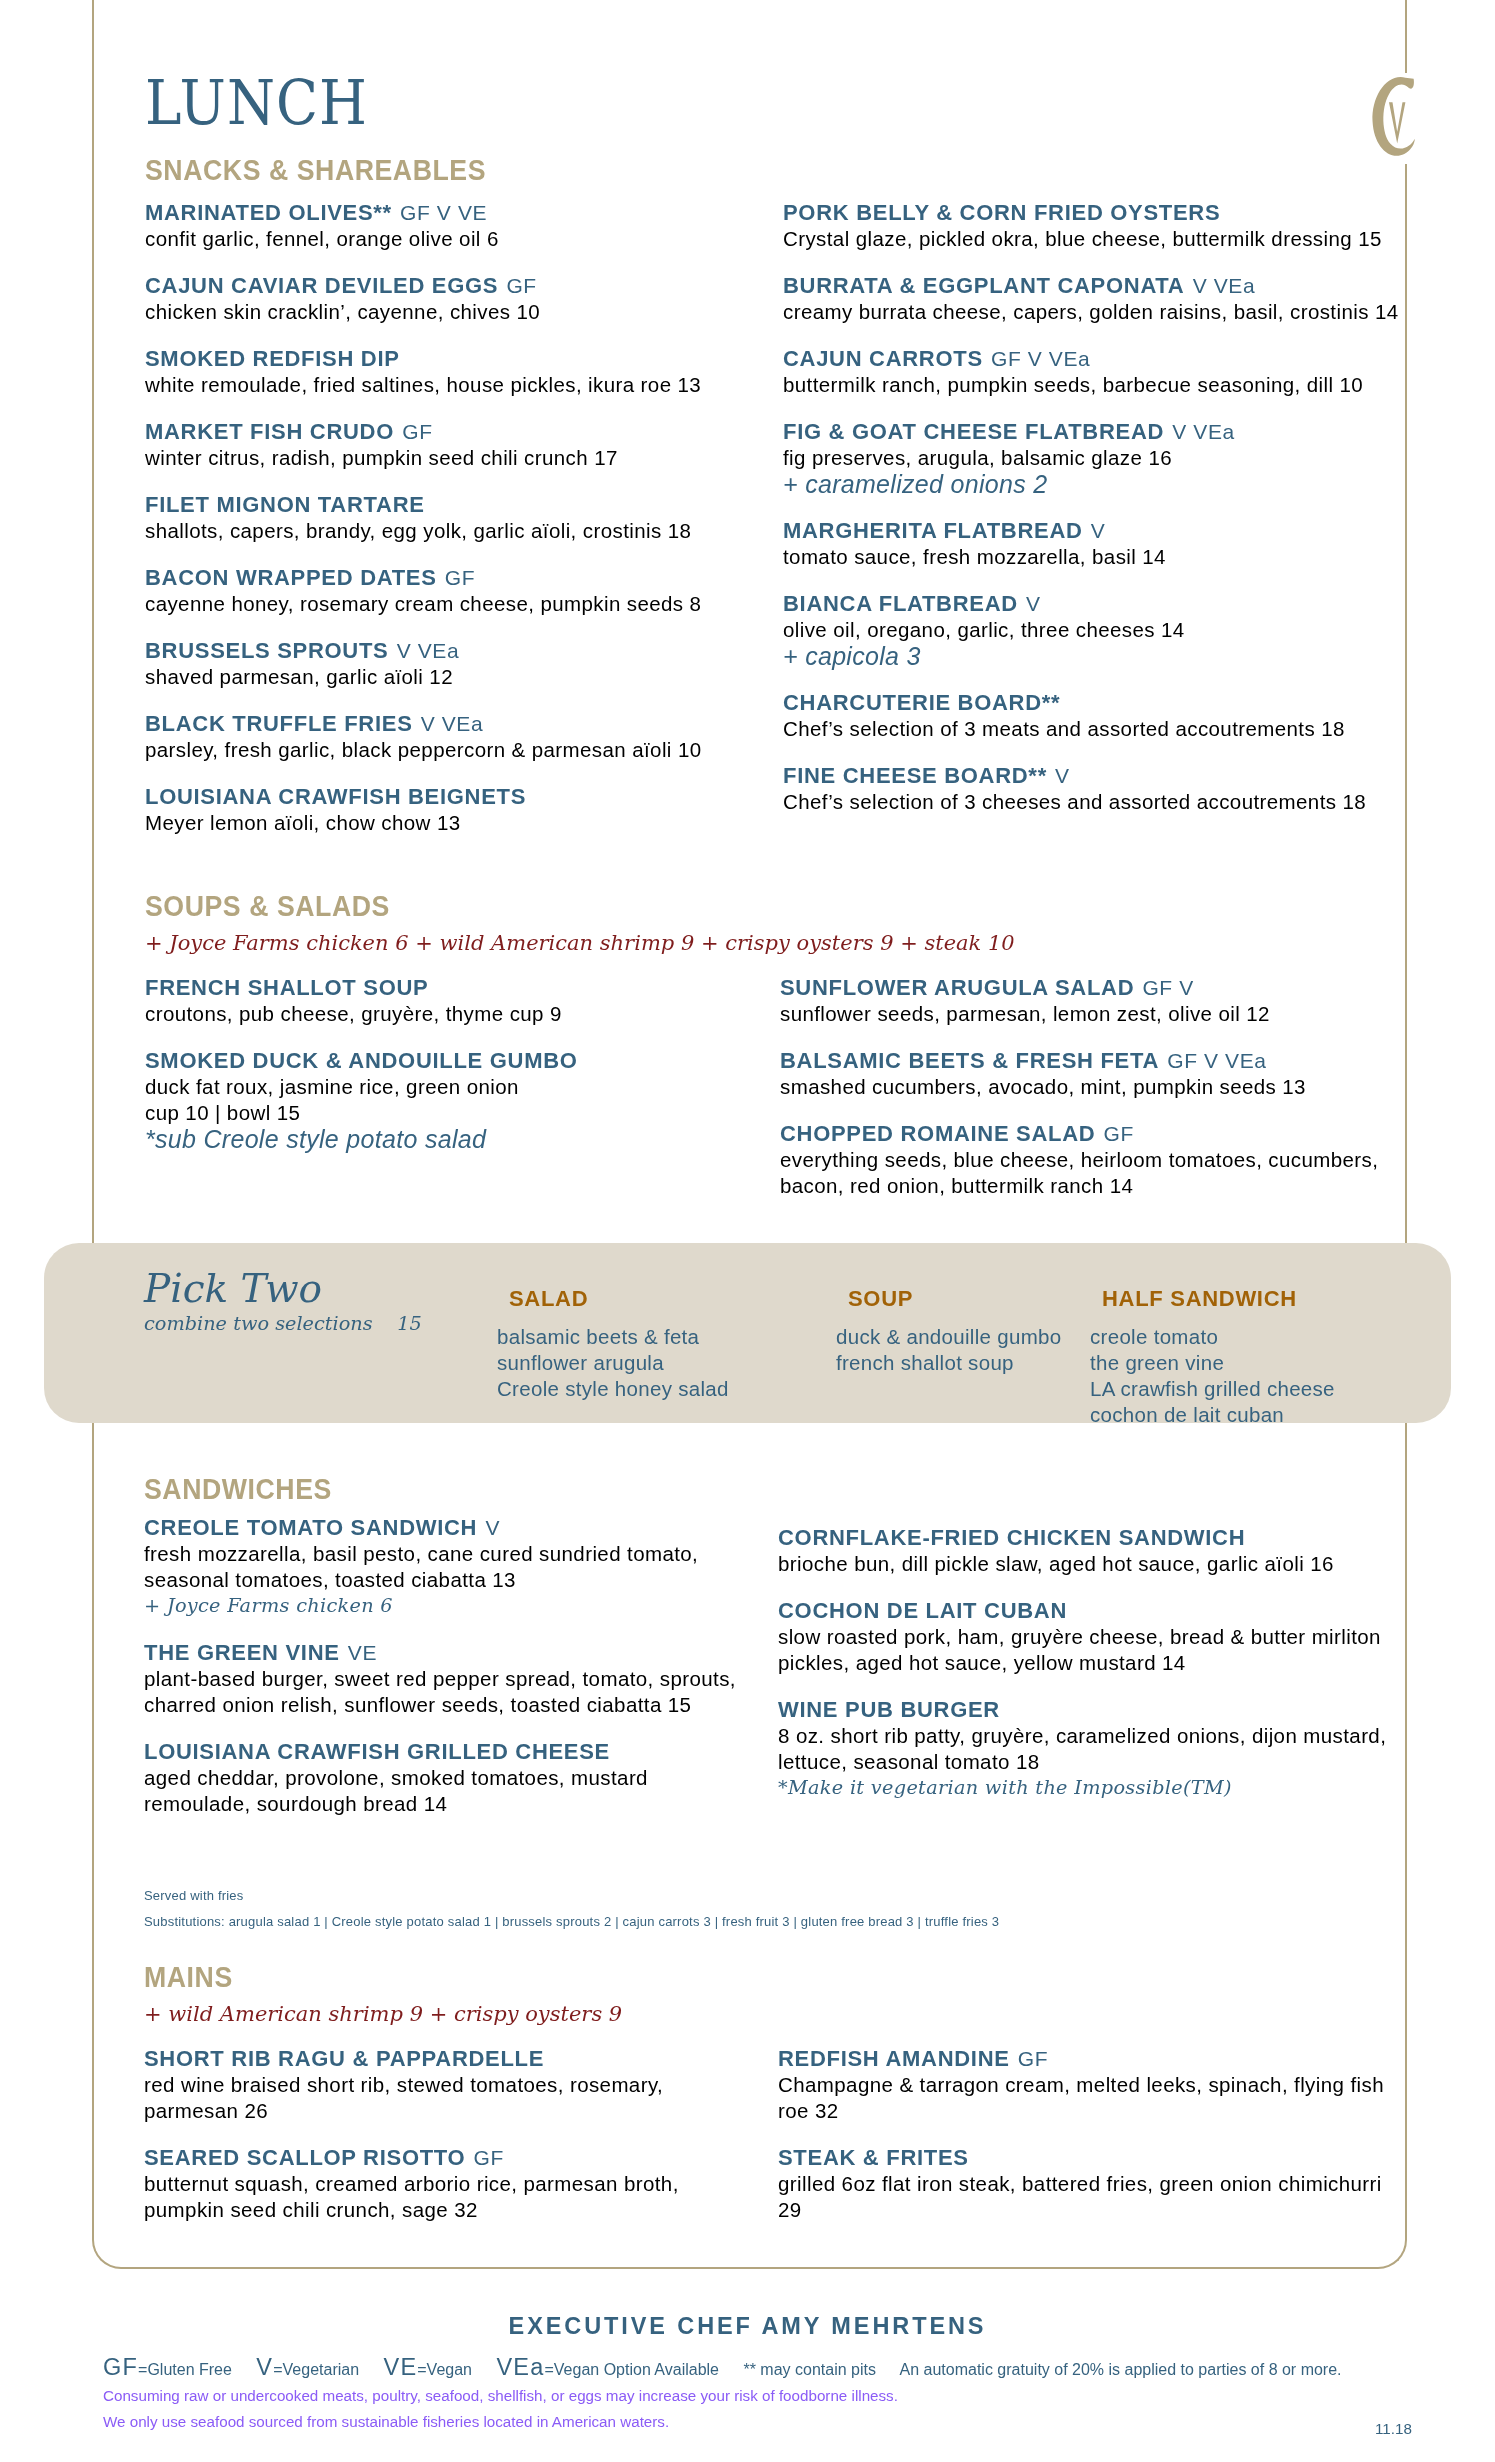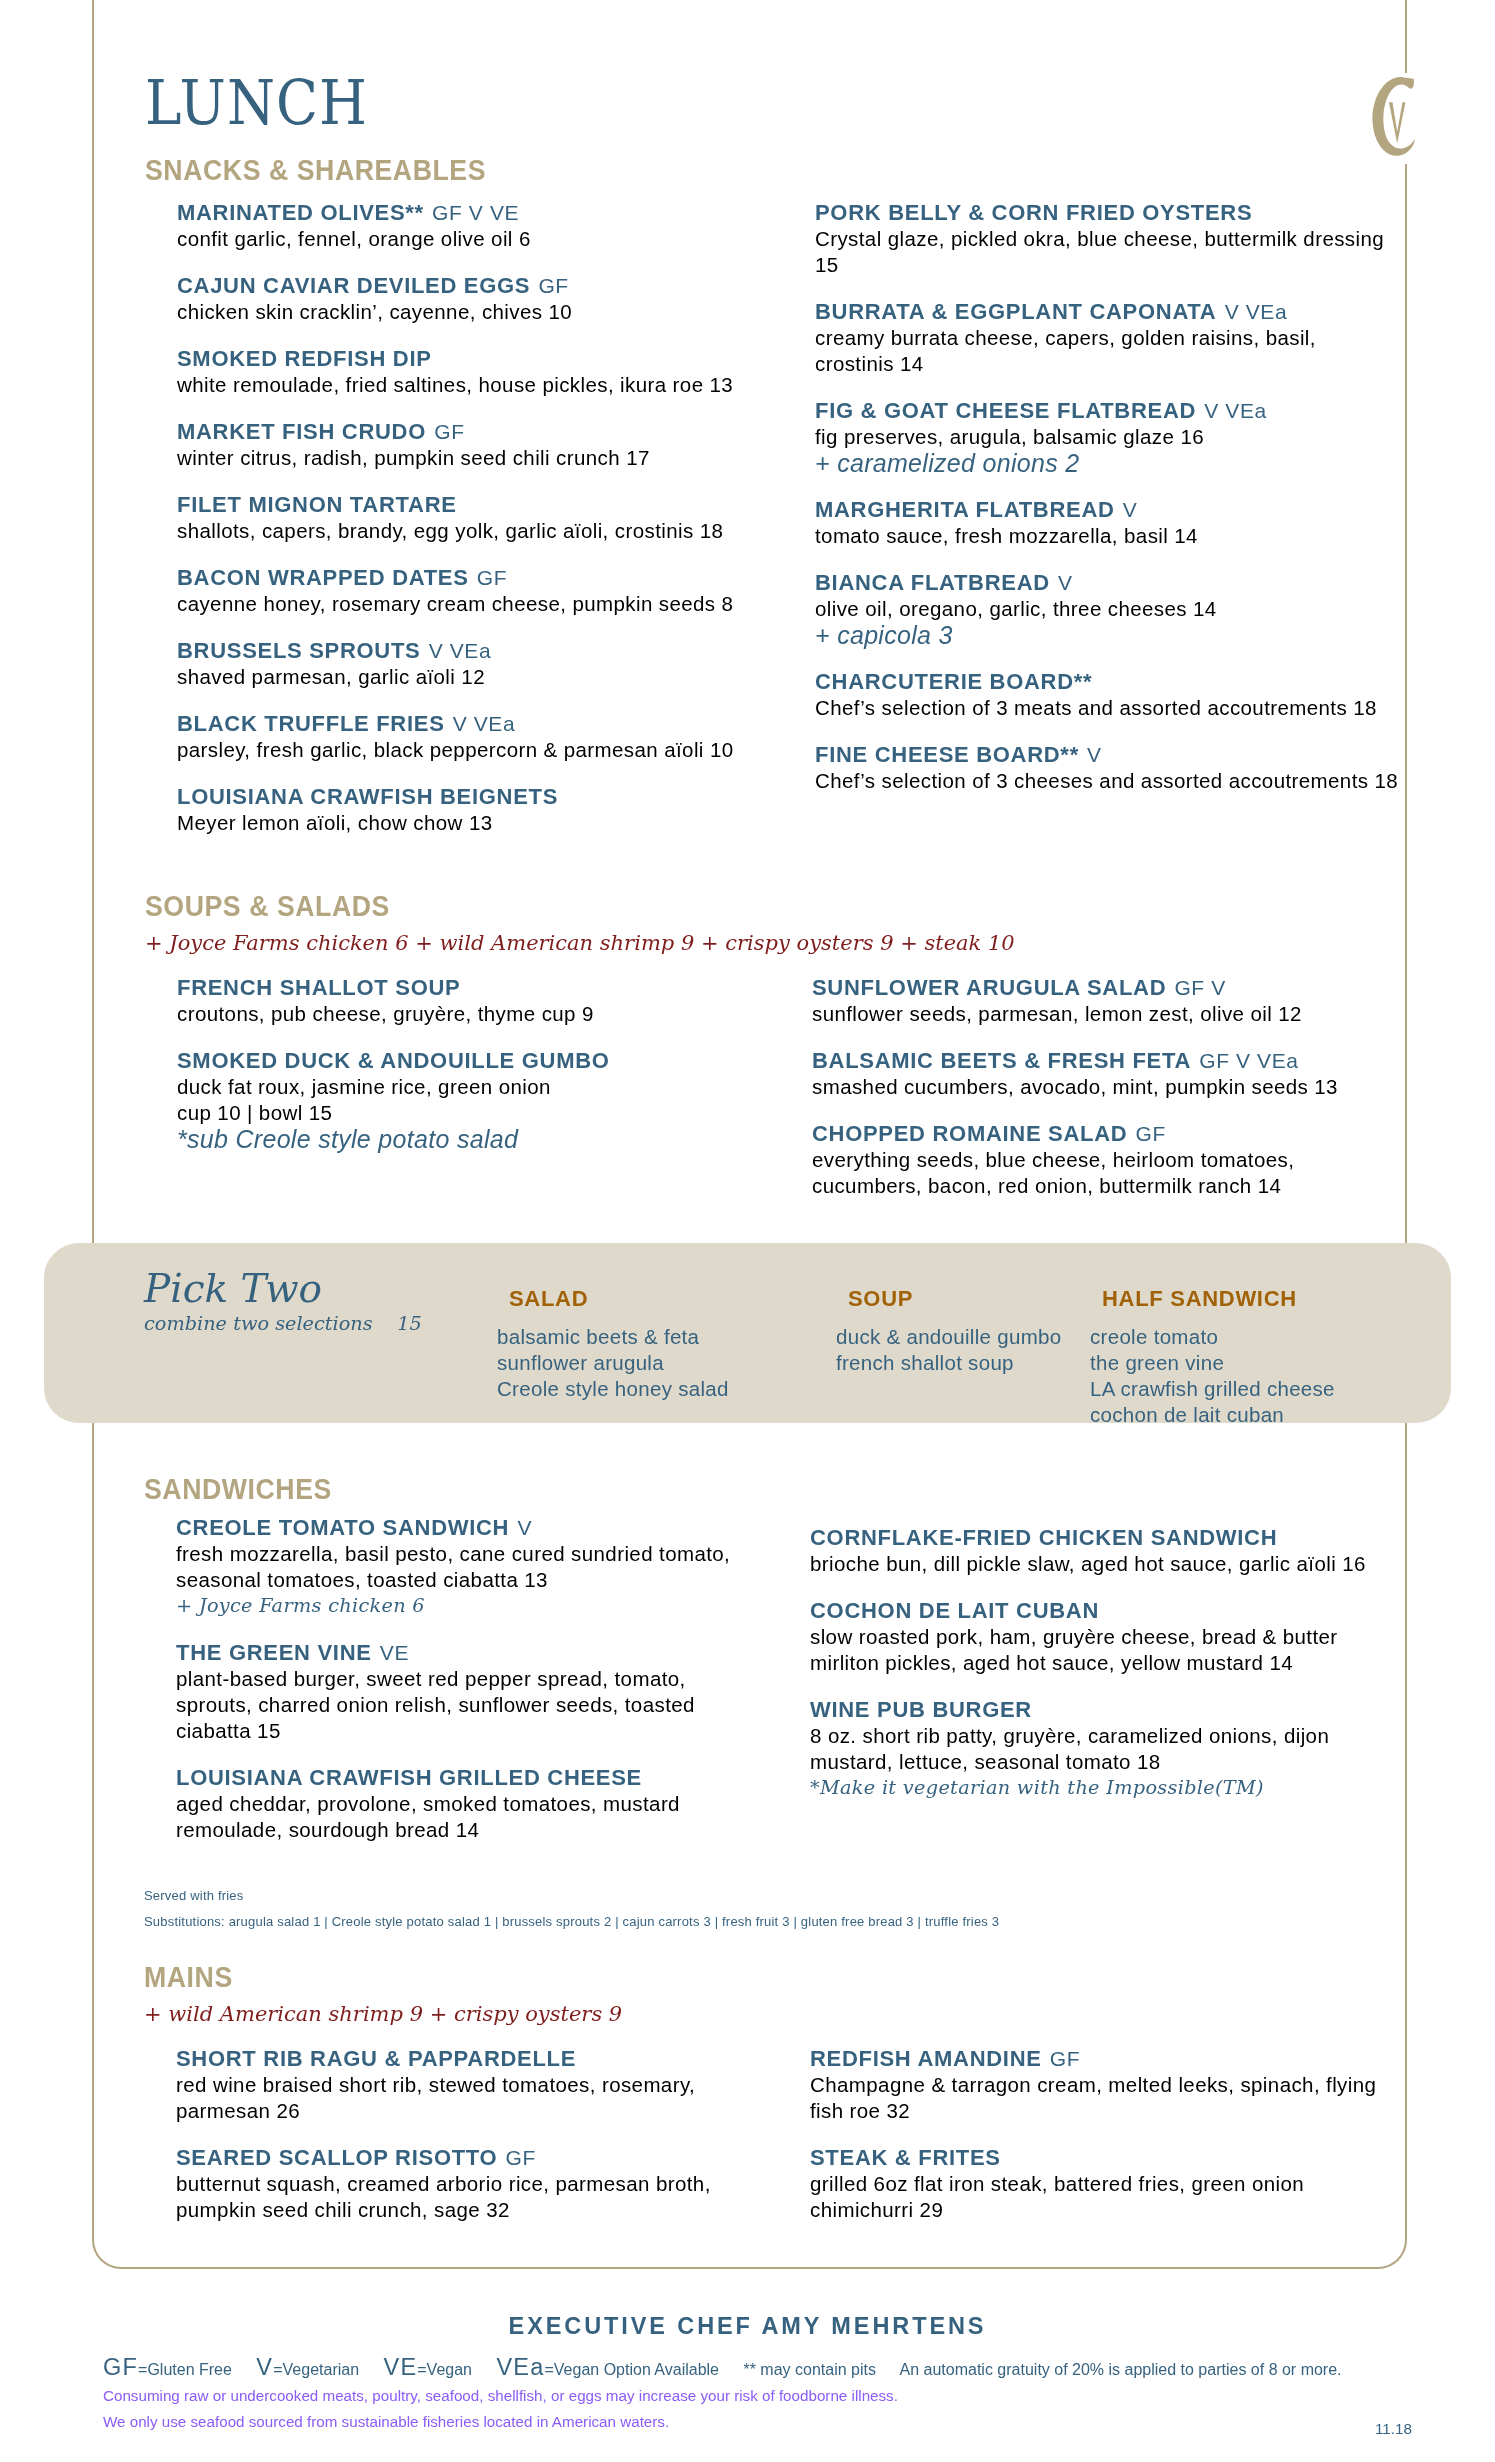--- a/index.html
+++ b/index.html
@@ -9,21 +9,21 @@
            border: 2.9px solid #b3a57f; border-top: none; border-radius: 0 0 29px 29px; box-sizing: border-box; }
   .logo { position: absolute; left: 1369px; top: 73px; width: 47px; height: 91px; background: #fff; }
   .logo svg { display: block; }
   .title { position: absolute; left: 145px; top: 67px; font-family: "DejaVu Serif", serif;
            font-size: 61px; font-weight: normal; letter-spacing: 1.2px; color: #36627f; transform: scaleX(0.9); transform-origin: left; }
   .sec-title { position: absolute; font-family: "Liberation Sans", sans-serif; font-weight: bold;
                font-size: 29px; color: #b3a57f; letter-spacing: 0.6px; transform: scaleX(0.92); transform-origin: left; }
   .addons { position: absolute; font-family: "DejaVu Serif", serif; font-style: italic; font-size: 21px;
             color: #7f1d1d; white-space: nowrap; }
   .col { position: absolute; }
-  .item { margin-bottom: 20px; margin-left: 32px; }
+  .item { margin-bottom: 20px; }
   .item-name { font-weight: bold; font-size: 22px; letter-spacing: 0.7px; line-height: 27px; color: #36627f; white-space: nowrap; }
   .item-tags { font-weight: normal; font-size: 21px; margin-left: 8.2px; letter-spacing: 0.6px; }
   .item-desc { font-size: 20.5px; line-height: 26px; color: #000000; letter-spacing: 0.4px; }
   .item-note { font-size: 25px; line-height: 26px; font-style: italic; color: #36627f; letter-spacing: 0.3px; }
   .item-note.serif { font-family: "DejaVu Serif", serif; font-size: 19.3px; }
   .pick-band { position: absolute; left: 44px; top: 1243px; width: 1407px; height: 180px;
                background: #dfd9cc; border-radius: 35px; }
   .pick-title { position: absolute; left: 144px; top: 1266px; font-family: "DejaVu Serif", serif; font-style: italic;
                 font-size: 39px; color: #36627f; }
   .pick-sub { position: absolute; left: 144px; top: 1312px; font-family: "DejaVu Serif", serif; font-style: italic;
@@ -97,20 +97,24 @@
 <div class="col" style="left:783px; top:199px; width:616px;">
     <div class="item">
       <div class="item-name"><span>PORK BELLY &amp; CORN FRIED OYSTERS</span></div>
       <div class="item-desc">Crystal glaze, pickled okra, blue cheese, buttermilk dressing 15</div>
     </div>
     <div class="item">
       <div class="item-name"><span>BURRATA &amp; EGGPLANT CAPONATA</span><span class="item-tags">V VEa</span></div>
       <div class="item-desc">creamy burrata cheese, capers, golden raisins, basil, crostinis 14</div>
     </div>
     <div class="item">
+      <div class="item-name"><span>CAJUN CARROTS</span><span class="item-tags">GF V VEa</span></div>
+      <div class="item-desc">buttermilk ranch, pumpkin seeds, barbecue seasoning, dill 10</div>
+    </div>
+    <div class="item">
       <div class="item-name"><span>FIG &amp; GOAT CHEESE FLATBREAD</span><span class="item-tags">V VEa</span></div>
       <div class="item-desc">fig preserves, arugula, balsamic glaze 16</div>
       <div class="item-note">+ caramelized onions 2</div>
     </div>
     <div class="item">
       <div class="item-name"><span>MARGHERITA FLATBREAD</span><span class="item-tags">V</span></div>
       <div class="item-desc">tomato sauce, fresh mozzarella, basil 14</div>
     </div>
     <div class="item">
       <div class="item-name"><span>BIANCA FLATBREAD</span><span class="item-tags">V</span></div>

